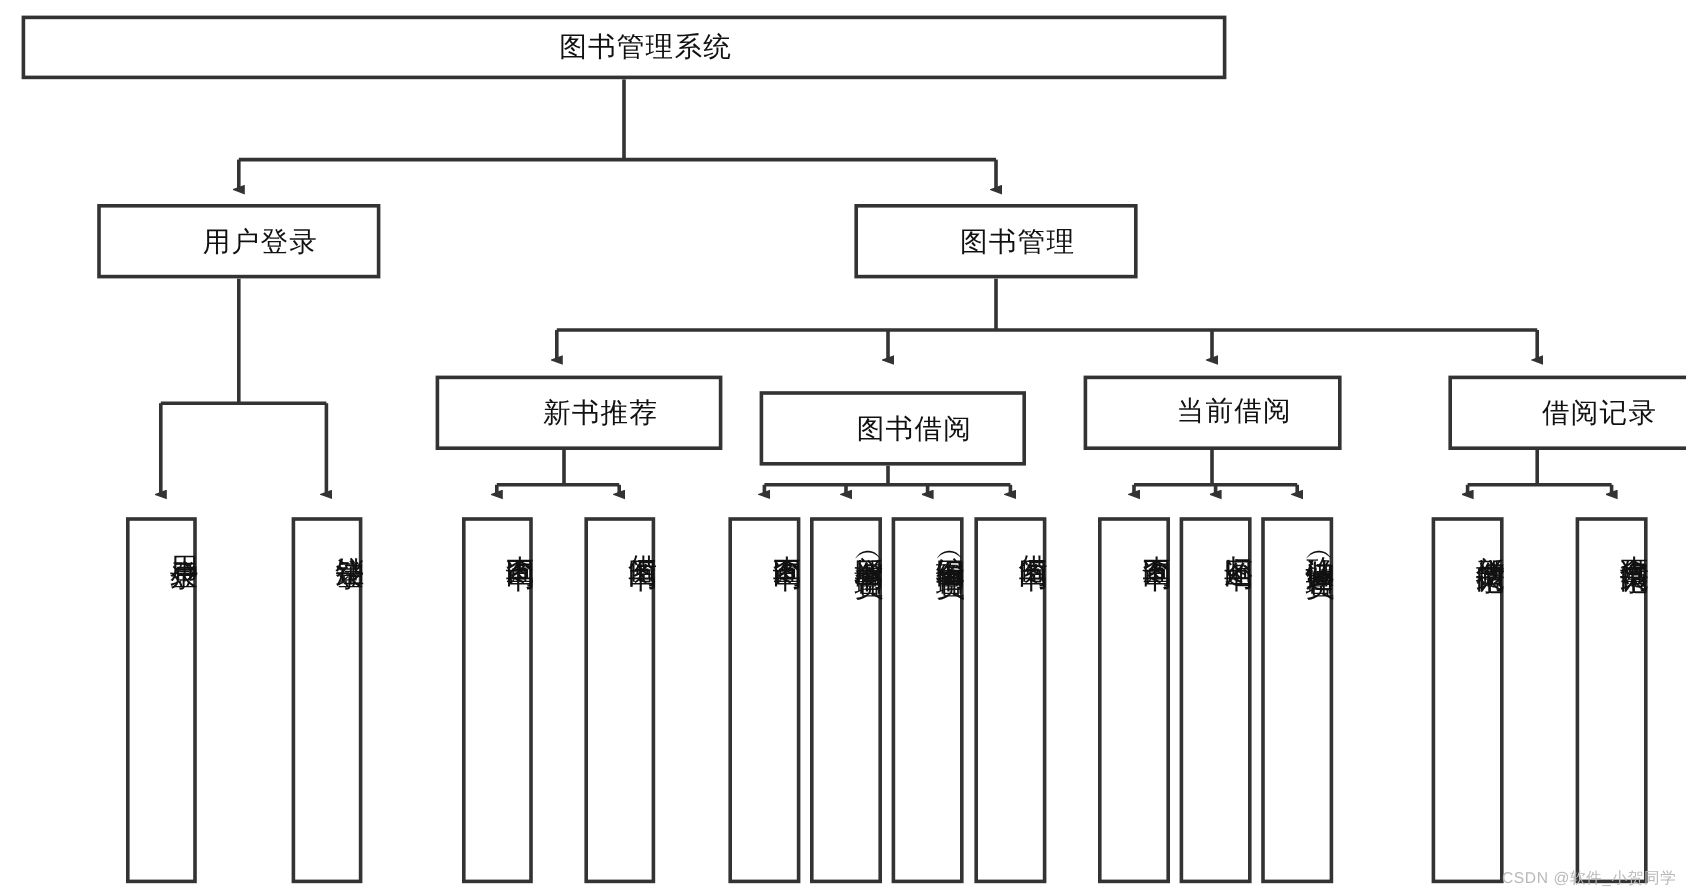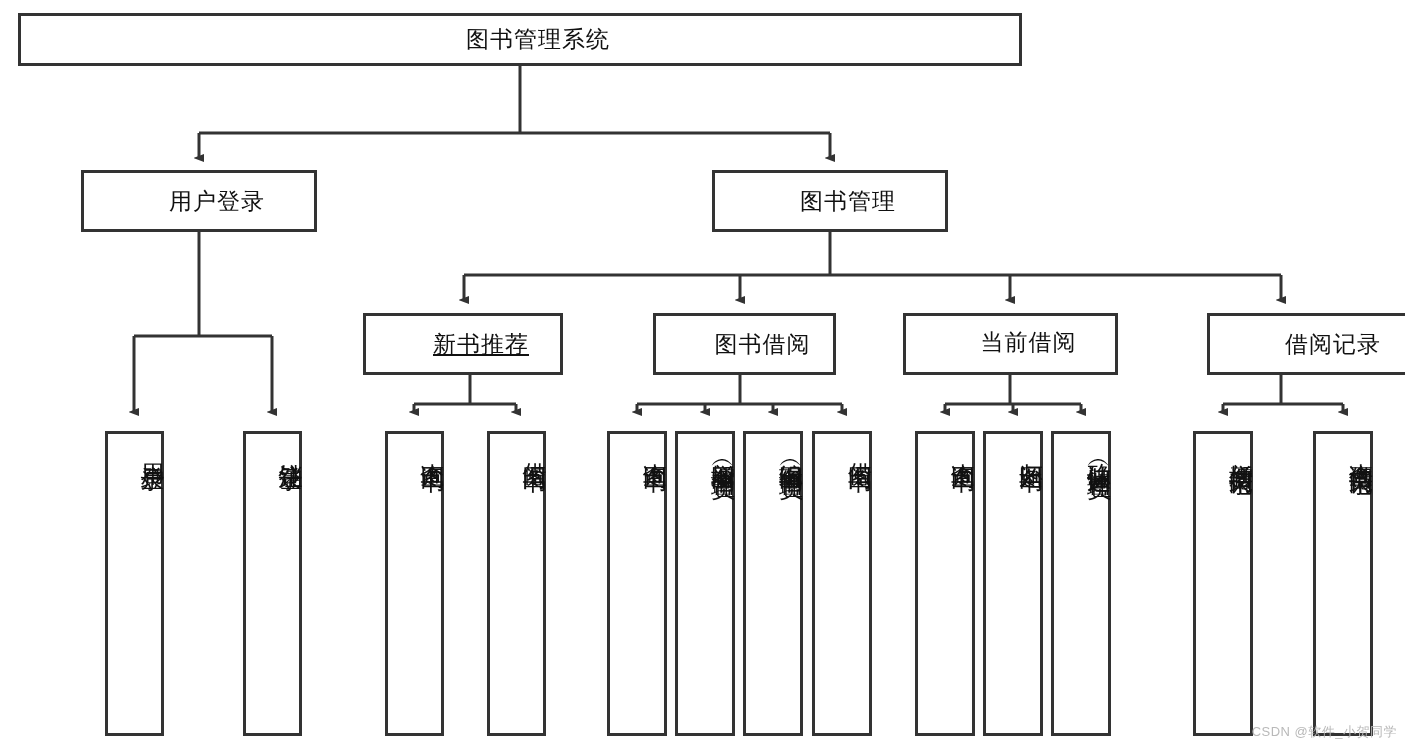--- a/index.html
+++ b/index.html
@@ -110,24 +110,24 @@
     <span class="label">图书管理系统</span>
   </div>
 
   <div class="node" style="left:81px;top:170px;width:236px;height:62px;">
     <span class="label">用户登录</span>
   </div>
   <div class="node" style="left:712px;top:170px;width:236px;height:62px;justify-content:center;">
     <span class="label">图书管理</span>
   </div>
 
-  <div class="node" style="left:363px;top:313px;width:200px;height:62px;text-decoration:underline;">
+  <div class="node" style="left:363px;top:313px;width:239px;height:62px;">
     <span class="label">新书推荐</span>
   </div>
-  <div class="node" style="left:633px;top:313px;width:183px;height:62px;margin-left:20px;">
+  <div class="node" style="left:633px;top:326px;width:222px;height:62px;">
     <span class="label">图书借阅</span>
   </div>
   <div class="node" style="left:903px;top:313px;width:215px;height:62px;font-family:Liberation Mono, monospace;">
     <span class="label">当前借阅</span>
   </div>
   <div class="node" style="left:1172px;top:313px;width:216px;height:62px;margin-left:35px;">
     <span class="label">借阅记录</span>
   </div>
 
   <div class="node vertical" style="left:105px;top:431px;width:59px;height:305px;">

